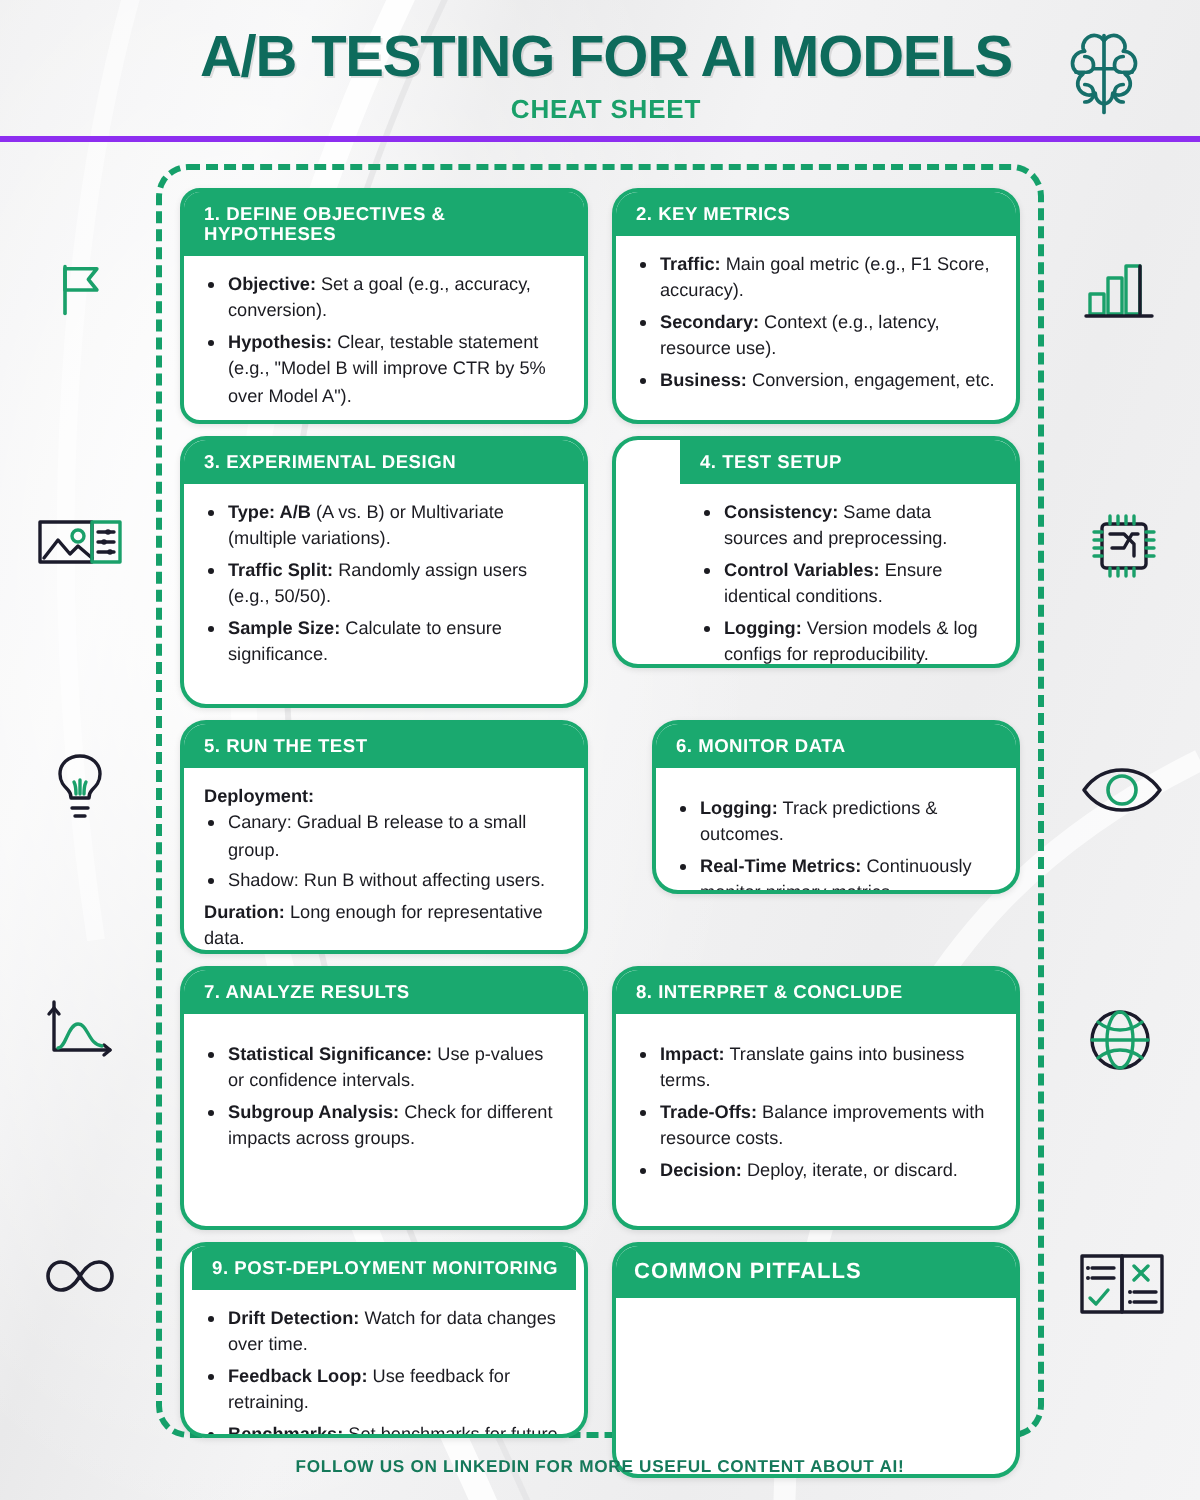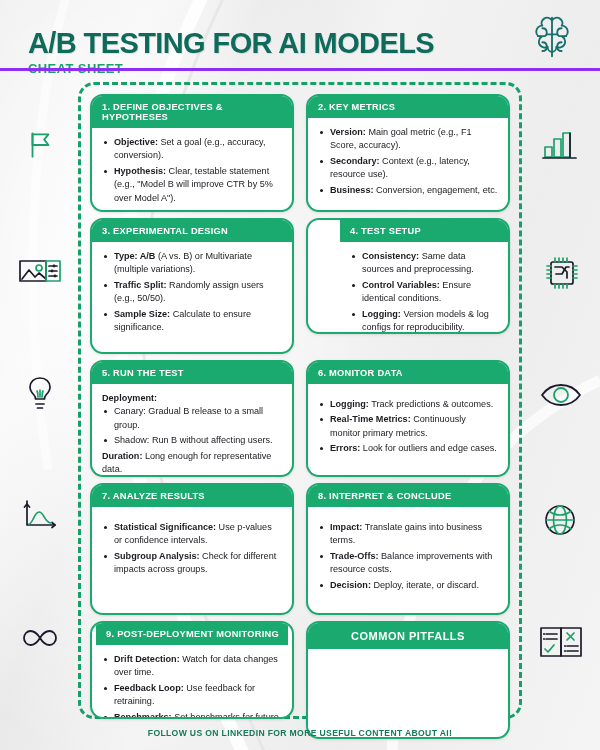--- a/index.html
+++ b/index.html
@@ -23,21 +23,22 @@
   }
 
   
   .bg-swoosh { position: absolute; inset: 0; pointer-events: none; }
 
   
   .header {
     position: absolute;
     top: 0; left: 0; right: 0;
     height: 70px;
-    padding: 28px 22px 0 28px;
+    padding: 14px 22px 0 28px;
+    text-align: center;
   }
   .title {
     font-size: 29px;
     font-weight: 700;
     letter-spacing: -0.6px;
     color: #0e6b5c;
     line-height: 1.05;
     text-shadow: 1px 1px 0 rgba(0,0,0,0.10);
     white-space: nowrap;
   }
@@ -96,21 +97,21 @@
     flex-direction: column;
   }
   .card-head {
     background: #1aa96f;
     color: #ffffff;
     font-size: 9.3px;
     font-weight: 700;
     letter-spacing: 0.25px;
     padding: 6px 9px 6px 10px;
   }
-  .card-head.centered { text-align: center; font-size: 11px; letter-spacing: 0.5px; padding: 7px 9px; }
+  .card-head.centered { text-align: left; font-size: 11px; letter-spacing: 0.5px; padding: 7px 9px; }
 
   .card-body {
     padding: 8px 10px 9px 10px;
     flex: 1;
   }
 
   ul.points { list-style: none; }
   ul.points li {
     position: relative;
     padding-left: 12px;
@@ -290,35 +291,35 @@
       <path d="M29 21h11M29 26h11" stroke="#1b1b2b"></path>
       <circle cx="27" cy="21" r="1" fill="#1b1b2b" stroke="none"></circle>
       <circle cx="27" cy="26" r="1" fill="#1b1b2b" stroke="none"></circle>
     </svg>
   </div>
 
   <div class="dashed-frame"></div>
 
   <div class="grid">
 
-    <div class="card" style="height:118px;">
+    <div class="card" style="height:118px;border-radius:10px;">
       <div class="card-head">1. DEFINE OBJECTIVES &amp; HYPOTHESES</div>
       <div class="card-body">
         <ul class="points">
           <li><span class="lead">Objective:</span><span> Set a goal (e.g., accuracy, conversion).</span></li>
           <li><span class="lead">Hypothesis:</span><span> Clear, testable statement (e.g., "Model B will improve CTR by 5% over Model A").</span></li>
         </ul>
       </div>
     </div>
 
     <div class="card" style="height:118px;">
       <div class="card-head">2. KEY METRICS</div>
       <div class="card-body">
         <ul class="points">
-          <li><span class="lead">Version:</span><span> Main goal metric (e.g., F1 Score, accuracy).</span></li>
+          <li><span class="lead">Traffic:</span><span> Main goal metric (e.g., F1 Score, accuracy).</span></li>
           <li><span class="lead">Secondary:</span><span> Context (e.g., latency, resource use).</span></li>
           <li><span class="lead">Business:</span><span> Conversion, engagement, etc.</span></li>
         </ul>
       </div>
     </div>
 
     <div class="card" style="height:136px;">
       <div class="card-head">3. EXPERIMENTAL DESIGN</div>
       <div class="card-body">
         <ul class="points">
@@ -345,21 +346,21 @@
       <div class="card-body">
         <div class="plain-line"><span class="lead">Deployment:</span></div>
         <ul class="points">
           <li><span>Canary: Gradual B release to a small group.</span></li>
           <li><span>Shadow: Run B without affecting users.</span></li>
         </ul>
         <div class="plain-line"><span class="lead">Duration:</span><span> Long enough for representative data.</span></div>
       </div>
     </div>
 
-    <div class="card" style="height:117px;">
+    <div class="card" style="height:87px;margin-left:20px;">
       <div class="card-head">6. MONITOR DATA</div>
       <div class="card-body" style="padding-top:14px;">
         <ul class="points">
           <li><span class="lead">Logging:</span><span> Track predictions &amp; outcomes.</span></li>
           <li><span class="lead">Real-Time Metrics:</span><span> Continuously monitor primary metrics.</span></li>
           <li><span class="lead">Errors:</span><span> Look for outliers and edge cases.</span></li>
         </ul>
       </div>
     </div>
 

